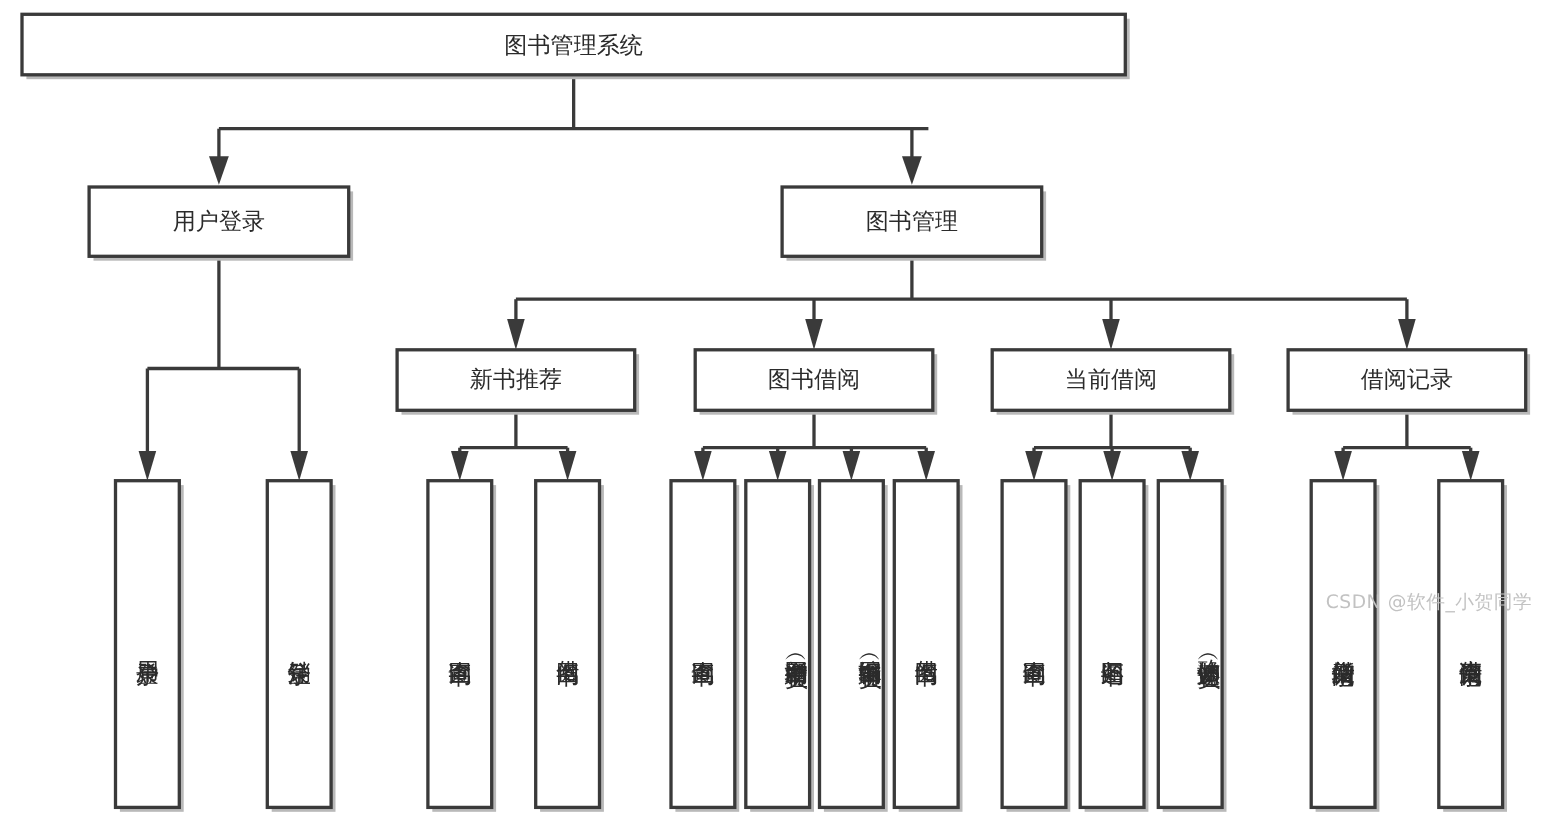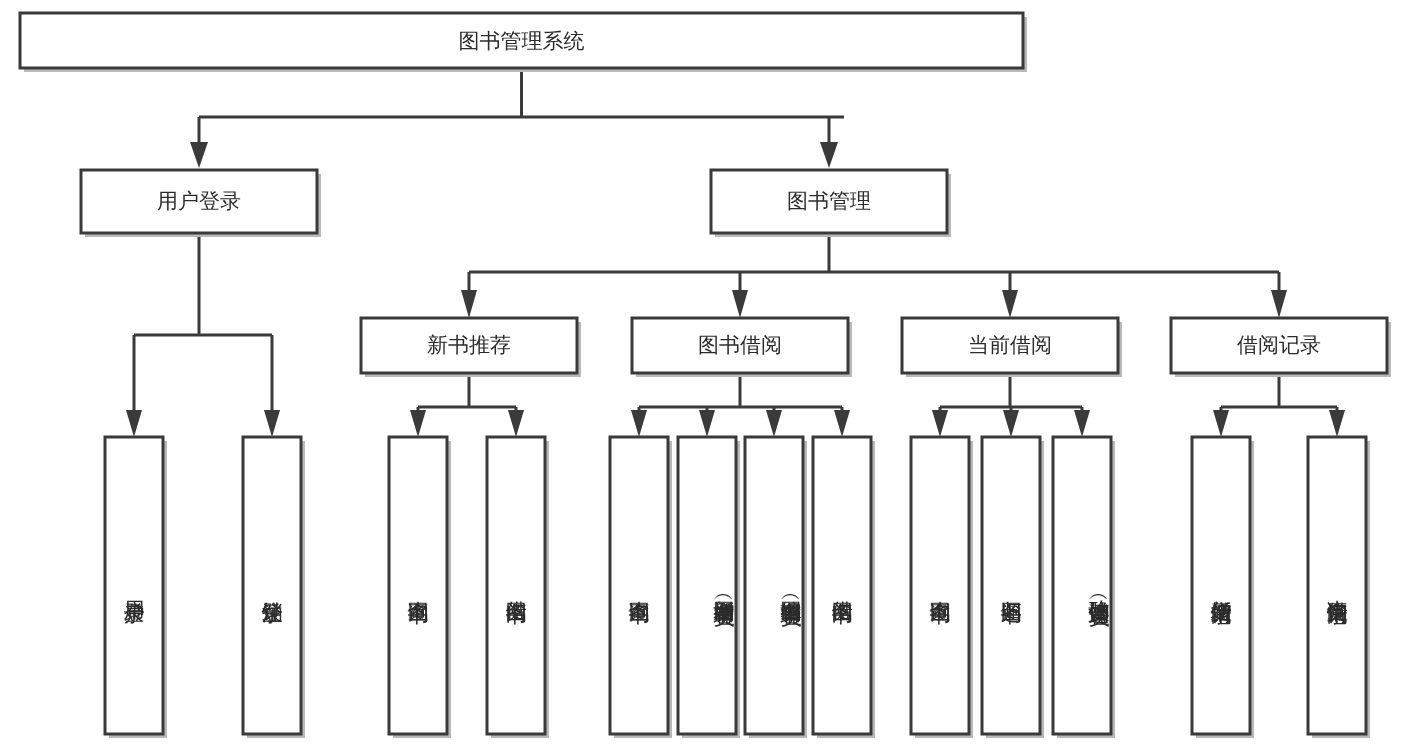--- a/index.html
+++ b/index.html
@@ -221,13 +221,14 @@
   <div class="leaf-label" style="left:610px; top:437px; width:58px; height:297px; display:flex; align-items:center; justify-content:center;">查询图书</div>
   <div class="leaf-label" style="left:678px; top:441px; width:58px; height:293px; display:flex; align-items:flex-start; justify-content:center;">新增图书（管理员）</div>
   <div class="leaf-label" style="left:745px; top:441px; width:58px; height:293px; display:flex; align-items:flex-start; justify-content:center;">编辑图书（管理员）</div>
   <div class="leaf-label" style="left:813px; top:437px; width:58px; height:297px; display:flex; align-items:center; justify-content:center;">借阅图书</div>
   <div class="leaf-label" style="left:911px; top:437px; width:58px; height:297px; display:flex; align-items:center; justify-content:center;">查询图书</div>
   <div class="leaf-label" style="left:982px; top:437px; width:58px; height:297px; display:flex; align-items:center; justify-content:center;">归还图书</div>
   <div class="leaf-label" style="left:1053px; top:441px; width:58px; height:293px; display:flex; align-items:flex-start; justify-content:center;">确认归还（管理员）</div>
   <div class="leaf-label" style="left:1192px; top:437px; width:58px; height:297px; display:flex; align-items:center; justify-content:center;">新增借阅记录</div>
   <div class="leaf-label" style="left:1308px; top:437px; width:58px; height:297px; display:flex; align-items:center; justify-content:center;">查询借阅记录</div>
 
+  <div class="watermark">CSDN @软件_小贺同学</div>
 </div>
 
 </body></html>

